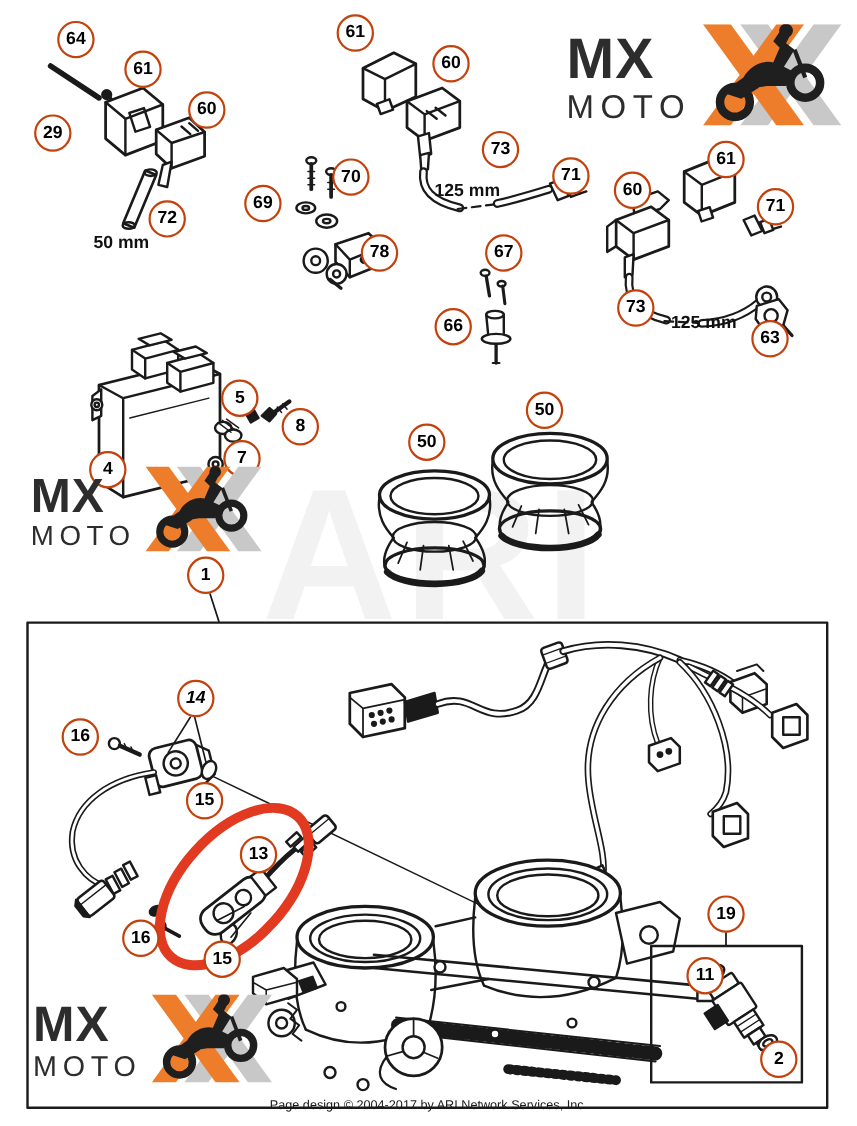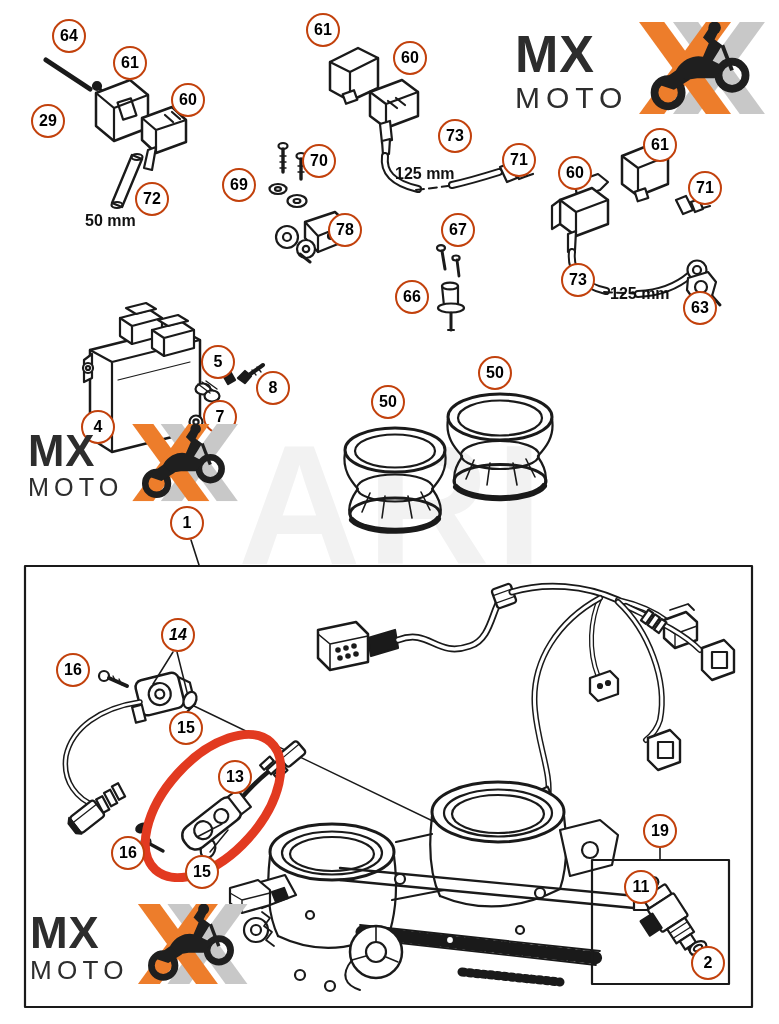--- a/index.html
+++ b/index.html
@@ -465,13 +465,14 @@
           <circle cx="96" cy="55" r="14" fill="none" stroke="#1F1F1F" stroke-width="8"></circle>
           <path fill="#1F1F1F" d="M18,64 L38,50 L58,46 L52,60 L36,70 Z"></path>
           <path fill="#1F1F1F" d="M38,50 C46,36 60,34 66,36 L72,22 L66,16 L74,4 C78,0 84,2 83,8 L78,18 L86,24 L76,40 L88,46 L78,58 L60,58 L48,60 Z"></path>
           <circle cx="78" cy="6" r="6.5" fill="#1F1F1F"></circle>
           <path d="M86,24 L96,50" stroke="#1F1F1F" stroke-width="4"></path>
         </g>
       </svg>
     </div>
   </div>
 
+  <div class="footer">Page design © 2004-2017 by ARI Network Services, Inc.</div>
 </div>
 
 </body></html>

